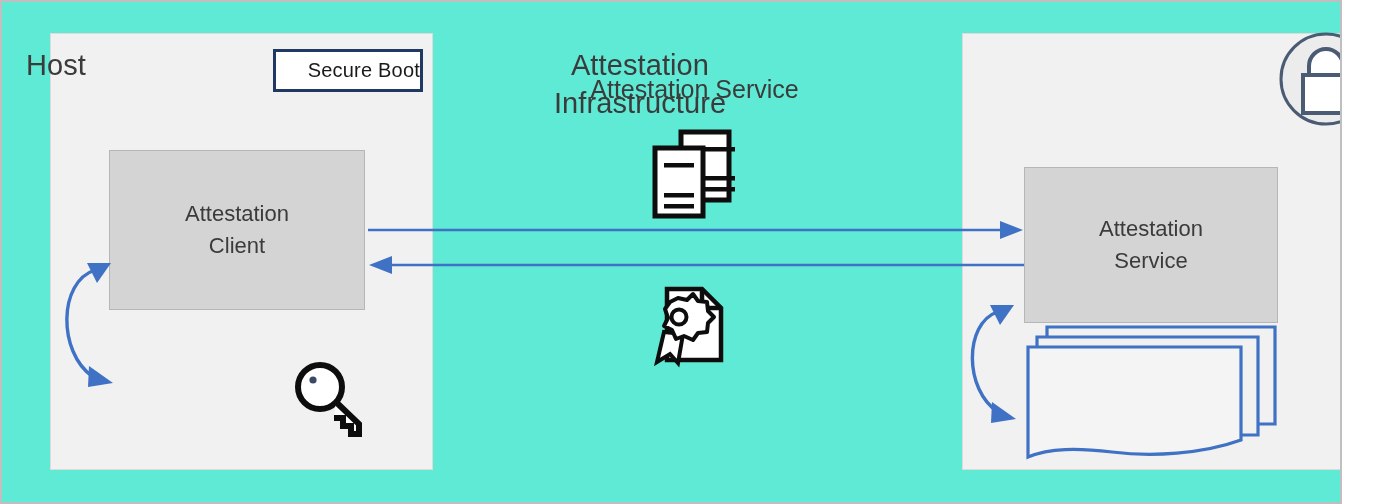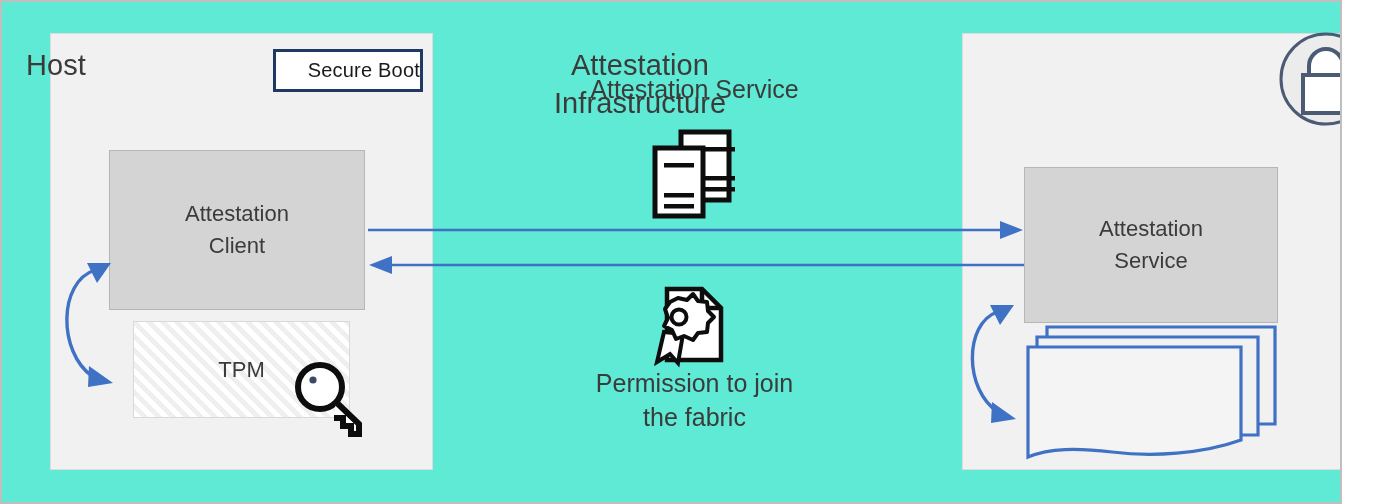--- a/index.html
+++ b/index.html
@@ -130,41 +130,36 @@
 
   <div id="secure-boot">
     <span>Secure Boot</span>
   </div>
 
   <div class="box" id="att-client">
     <span>Attestation
 Client</span>
   </div>
 
-  <div id="tpm-box">
-    <span>TPM</span>
-  </div>
 
   <div class="panel" id="infra-panel"></div>
 
   <div class="panel-title" id="infra-title">Attestation
 Infrastructure</div>
 
   <div class="box" id="att-service">
     <span>Attestation
 Service</span>
   </div>
 
   <div class="policy-text" id="policy-label">Attestation
 Policy</div>
 
   <div class="center-label" id="req-label">Attestation Service</div>
 
-  <div class="center-label" id="perm-label">Permission to join
-the fabric</div>
 
   <svg class="layer">
 
     <path class="policy-doc-back" d="M1045,325 L1273,325 L1273,422 L1045,422 Z"></path>
 
     <path class="policy-doc-back" d="M1035,335 L1256,335 L1256,433 L1035,433 Z"></path>
 
     <path class="policy-doc" d="M1026,345 L1239,345 L1239,438
              C1200,452 1150,455 1110,450
              C1075,446 1048,446 1026,455 Z"></path>

